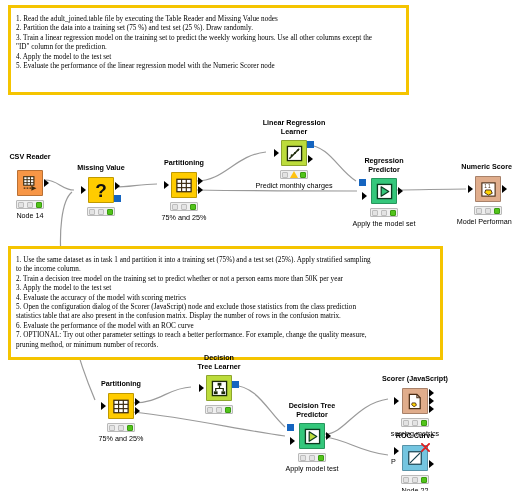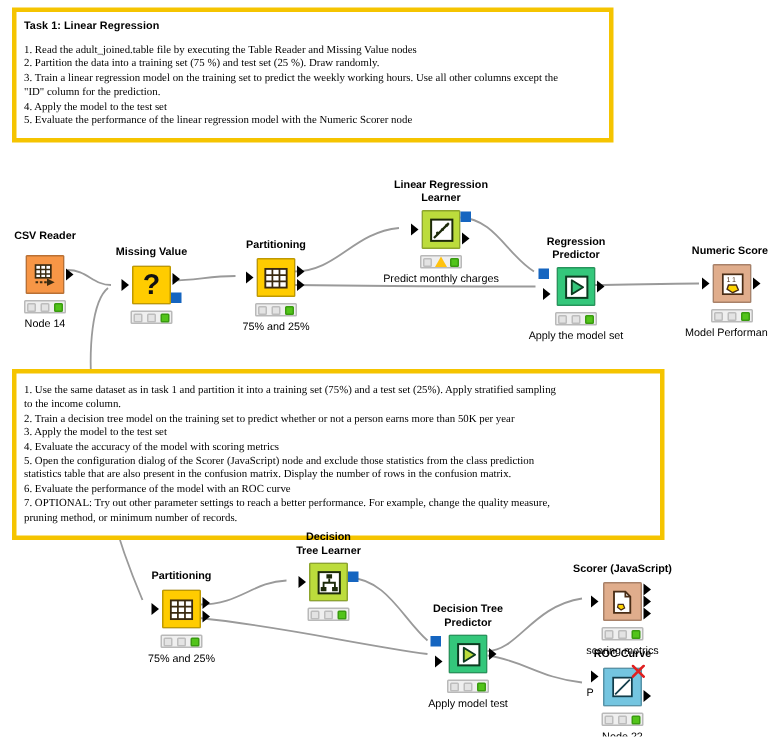--- a/index.html
+++ b/index.html
@@ -176,21 +176,20 @@
 
     <path d="M232,385 C258,386 268,412 285,427"></path>
 
     <path d="M325,434 C345,434 355,404 388,399"></path>
 
     <path d="M325,437 C348,440 360,452 388,455"></path>
 
   </svg>
 
   <div class="task-box" style="left:8px; top:5px; width:401px; height:90px;">
-    <div class="task-title">Task 1: Linear Regression</div>
     <div class="task-body">1. Read the adult_joined.table file by executing the Table Reader and Missing Value nodes
 2. Partition the data into a training set (75 %) and test set (25 %). Draw randomly.
 3. Train a linear regression model on the training set to predict the weekly working hours. Use all other columns except the
 "ID" column for the prediction.
 4. Apply the model to the test set
 5. Evaluate the performance of the linear regression model with the Numeric Scorer node</div>
   </div>
 
   <div class="task-box" style="left:8px; top:246px; width:435px; height:114px;">
     <div class="task-body">1. Use the same dataset as in task 1 and partition it into a training set (75%) and a test set (25%). Apply stratified sampling

